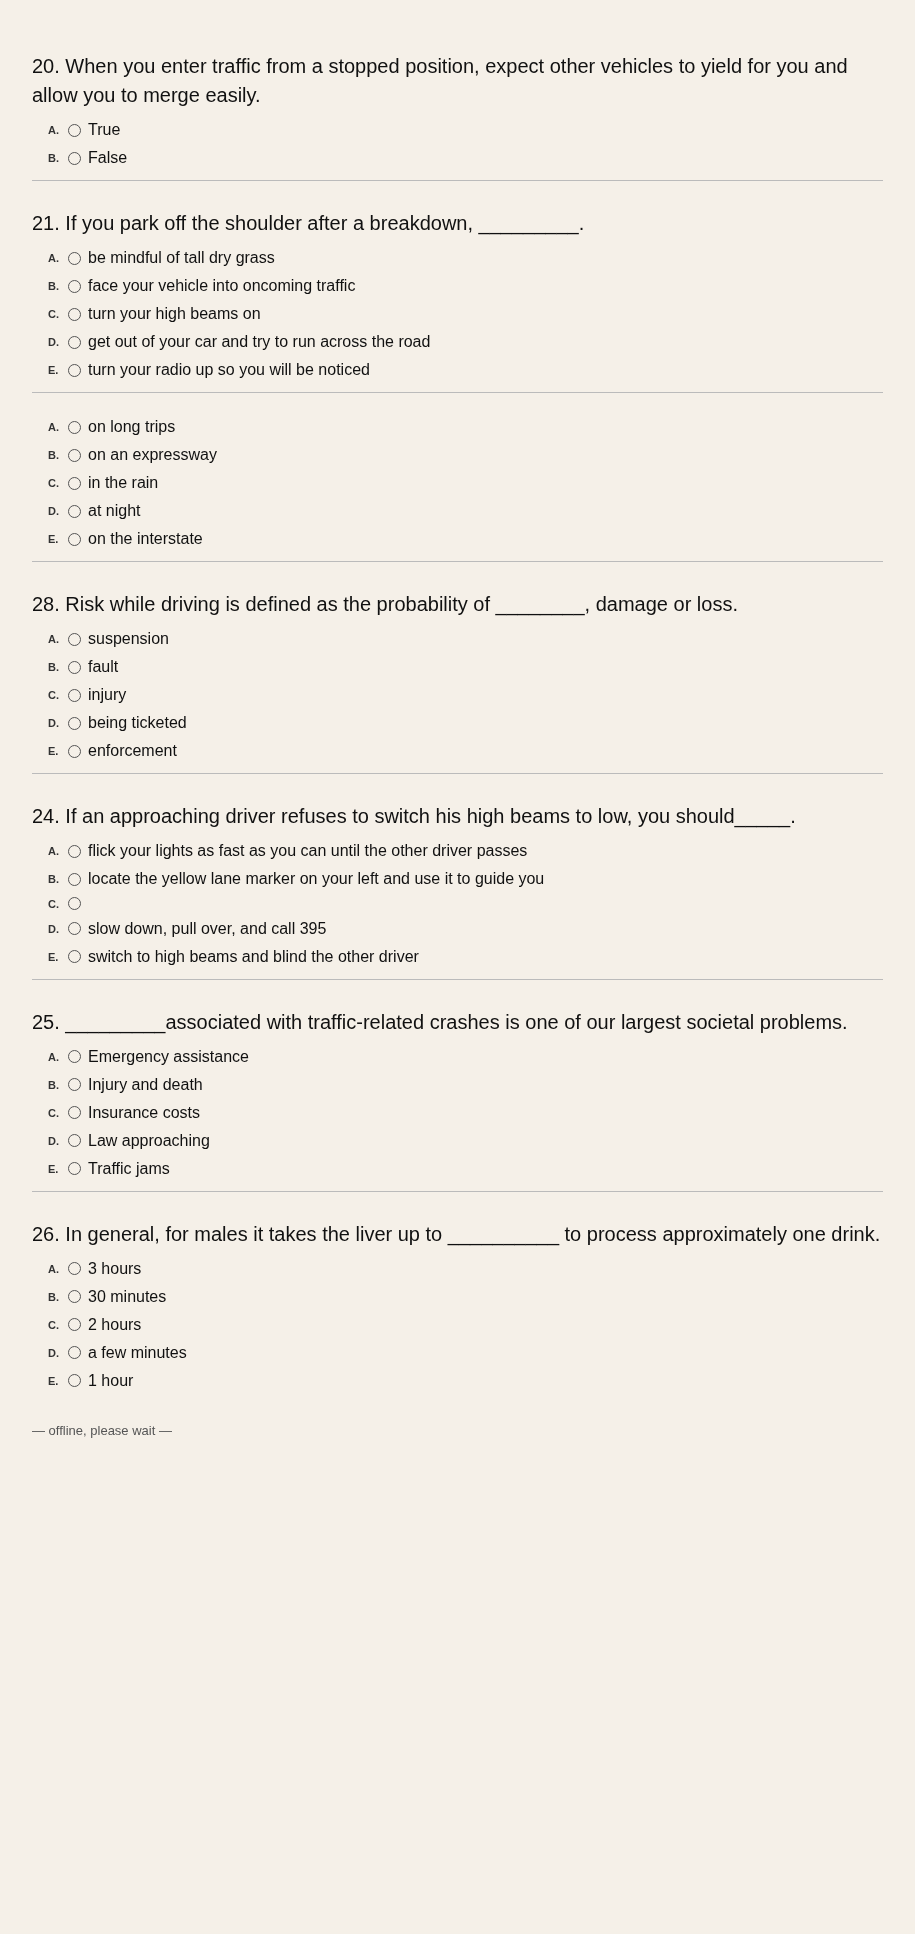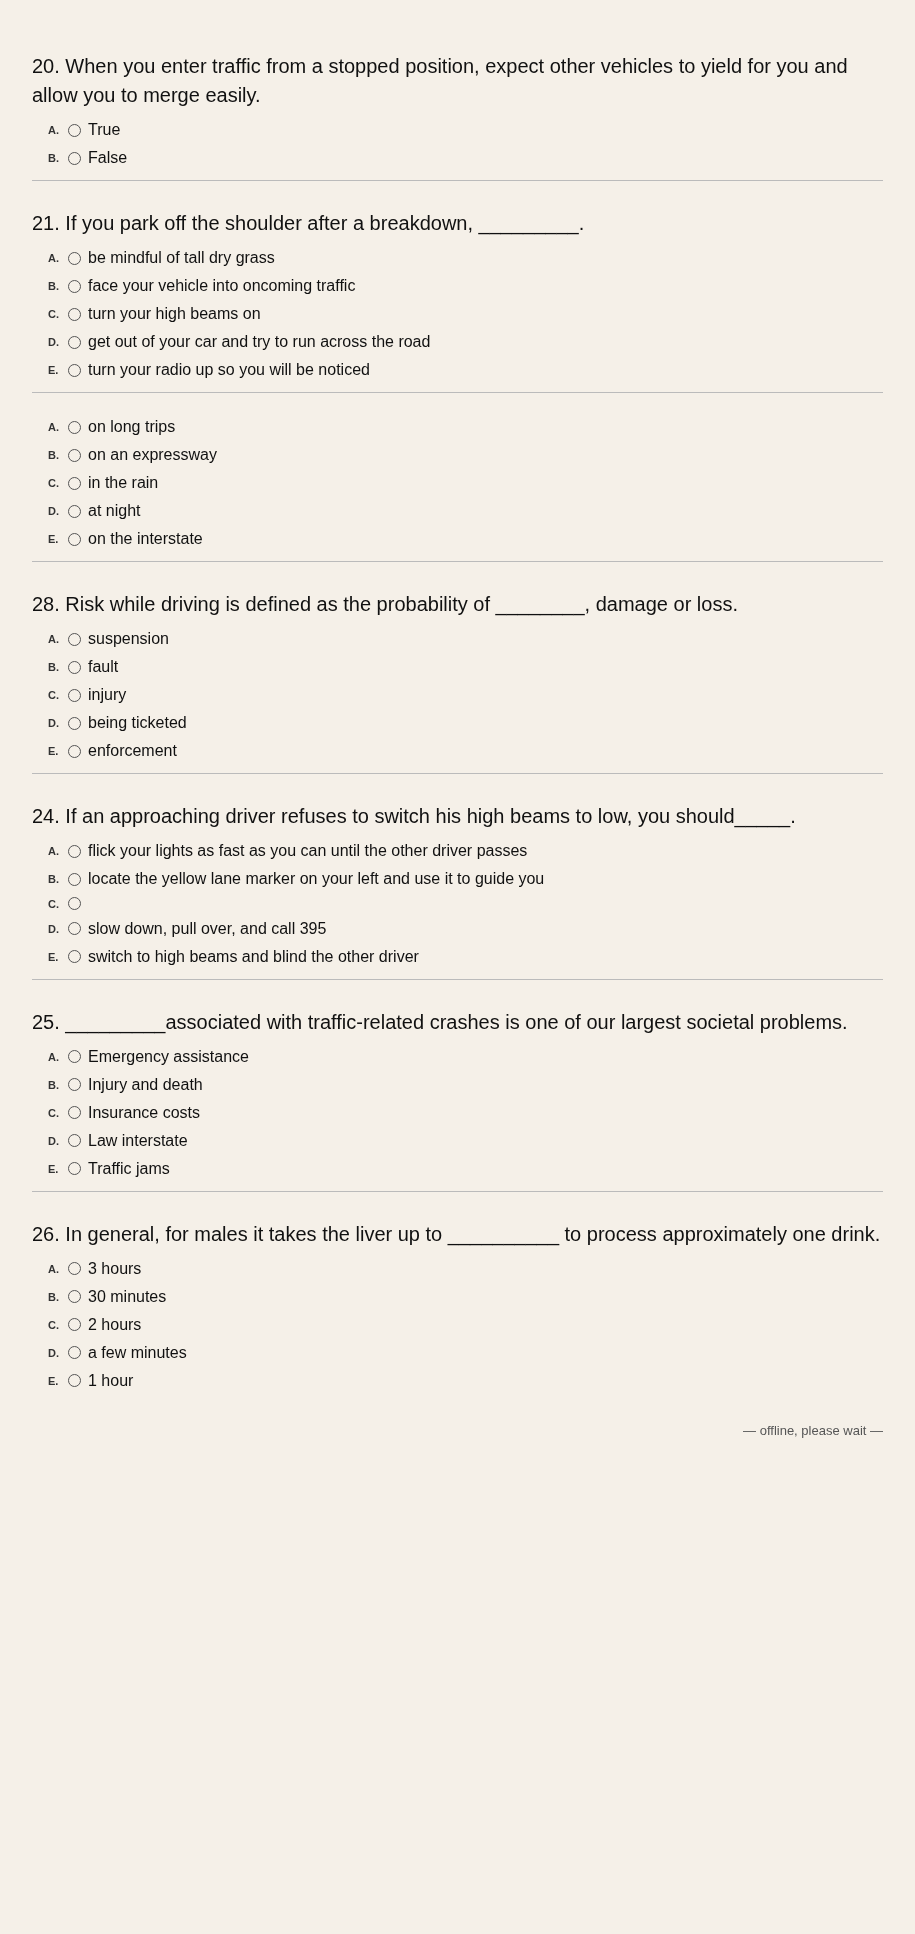--- a/index.html
+++ b/index.html
@@ -76,21 +76,21 @@
       font-size: 16px;
     }
 
     .divider {
       border: none;
       border-top: 1px solid #bbb;
       margin: 10px 0 18px 0;
     }
 
     .footer-area {
-      text-align: right;
+      text-align: left;
       margin-top: 30px;
       font-size: 13px;
       color: #555;
     }
   </style>
 </head>
 <body>
 
 <div class="page">
 
@@ -247,21 +247,21 @@
             <span class="option-text">Injury and death</span>
           </li>
           <li class="option-item">
             <span class="option-letter">C.</span>
             <span class="radio-circle"></span>
             <span class="option-text">Insurance costs</span>
           </li>
           <li class="option-item">
             <span class="option-letter">D.</span>
             <span class="radio-circle"></span>
-            <span class="option-text">Law interstate</span>
+            <span class="option-text">Law approaching</span>
           </li>
           <li class="option-item">
             <span class="option-letter">E.</span>
             <span class="radio-circle"></span>
             <span class="option-text">Traffic jams</span>
           </li>
         </ul>
         <hr class="divider">
       </div>
       <div class="question-block">

